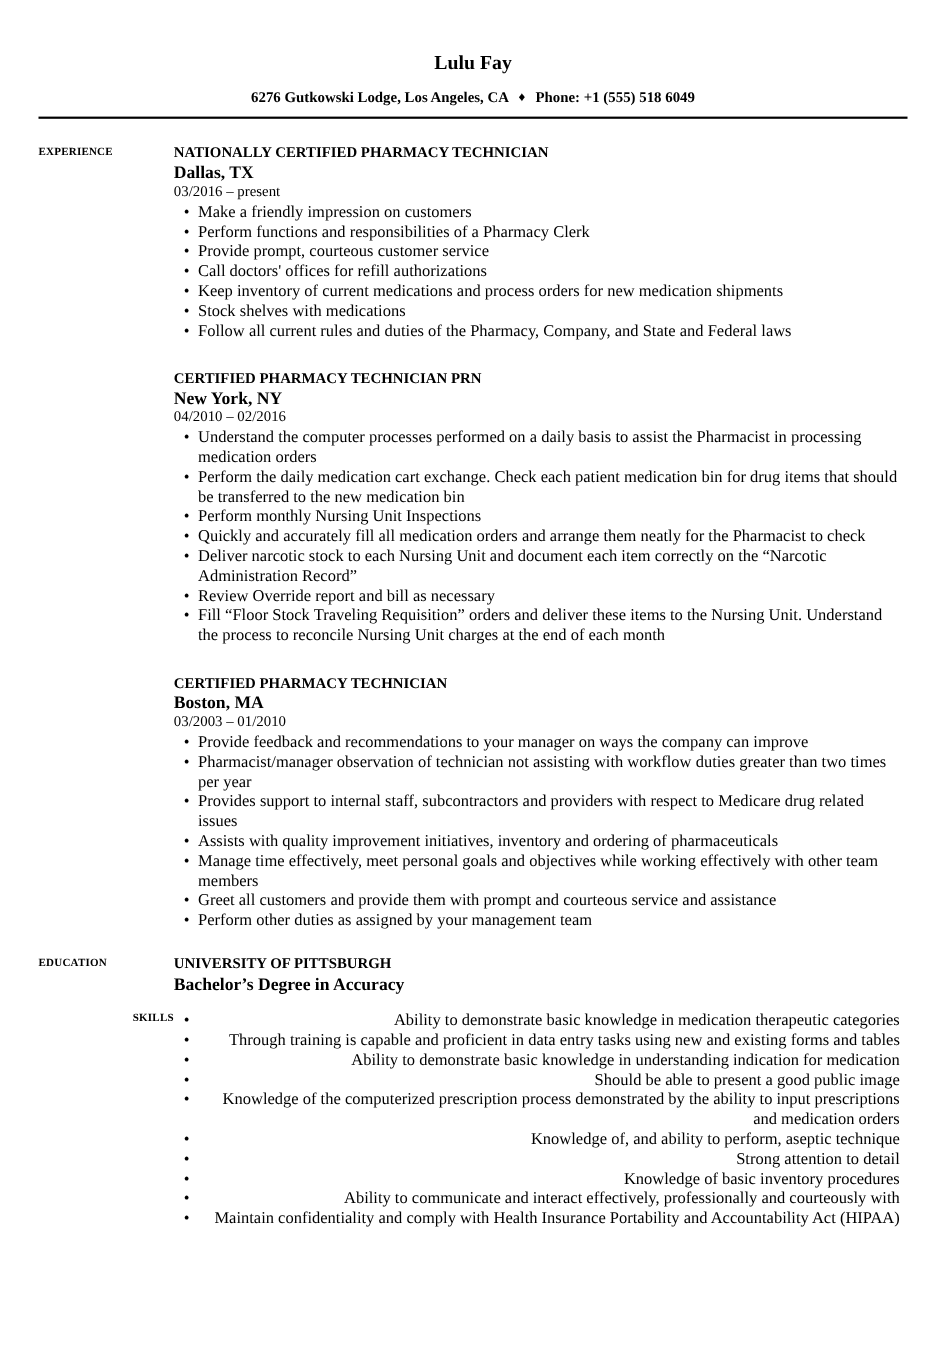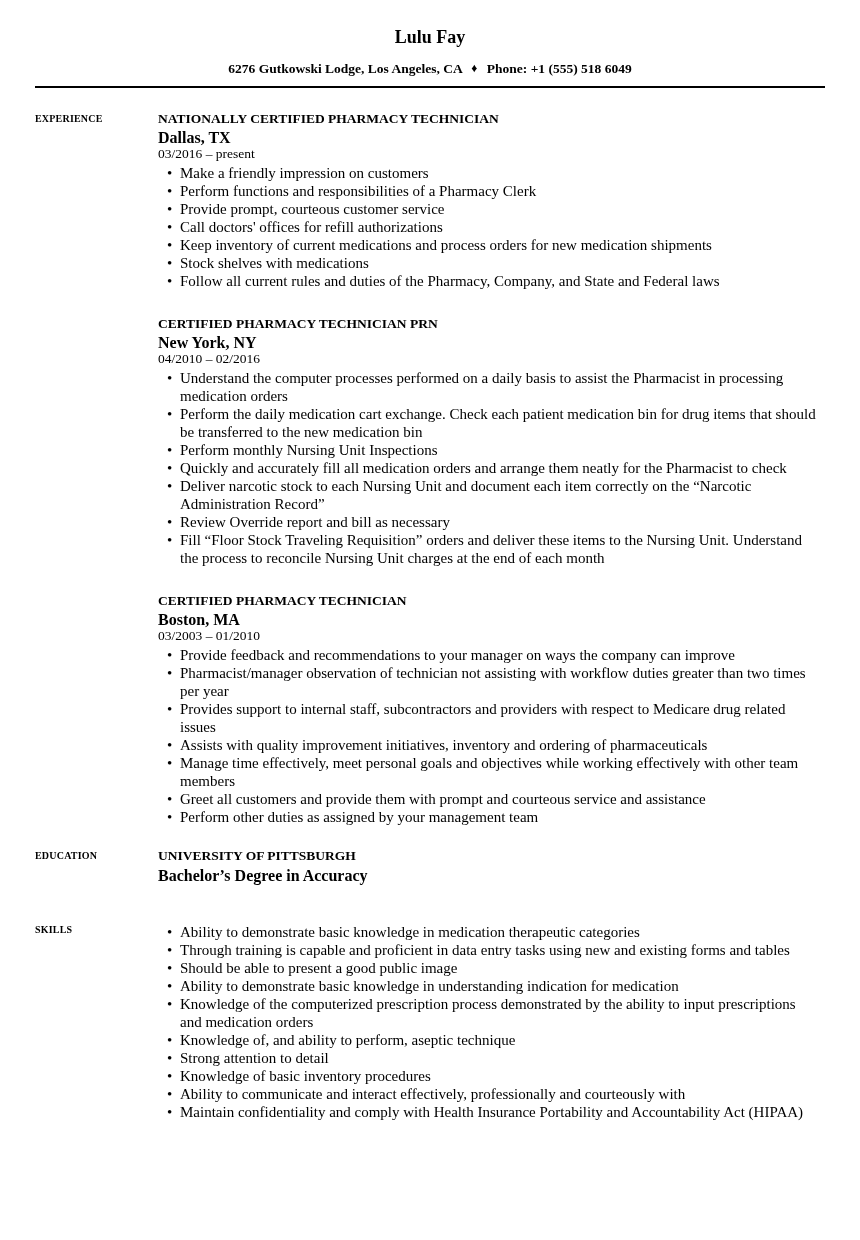--- a/index.html
+++ b/index.html
@@ -17,20 +17,21 @@
   .page {
     padding: 26px 35px 0 35px;
     box-sizing: border-box;
   }
   
   .header { text-align: center; }
   .header-name {
     font-size: 18px;
     font-weight: bold;
     line-height: 22px;
+    margin-top: 20px;
   }
   .header-contact {
     margin-top: 12px;
     font-size: 13.5px;
     font-weight: bold;
     line-height: 17px;
   }
   .header-contact .sep {
     display: inline-block;
     margin: 0 6px;
@@ -50,21 +51,21 @@
     align-items: start;
   }
   .section-label {
     font-size: 10px;
     font-weight: bold;
     line-height: 18px;
     letter-spacing: 0.2px;
   }
   .section-body { max-width: 660px; }
   .section-education { margin-top: 21px; }
-  .section-skills { margin-top: 36px; }
+  .section-skills { margin-top: 12px; text-align: right; }
   
   .job { margin-bottom: 25px; }
   .job:last-child { margin-bottom: 0; }
   .job-title {
     font-size: 13.5px;
     font-weight: bold;
     line-height: 18px;
   }
   .job-location {
     font-size: 16px;
@@ -182,22 +183,22 @@
         <div class="edu-degree">Bachelor’s Degree in Accuracy</div>
       </div>
     </div>
 
     <div class="section section-skills">
       <div class="section-label">SKILLS</div>
       <div class="section-body">
         <ul class="bullets">
           <li>Ability to demonstrate basic knowledge in medication therapeutic categories</li>
           <li>Through training is capable and proficient in data entry tasks using new and existing forms and tables</li>
+          <li>Ability to demonstrate basic knowledge in understanding indication for medication</li>
           <li>Should be able to present a good public image</li>
-          <li>Ability to demonstrate basic knowledge in understanding indication for medication</li>
           <li>Knowledge of the computerized prescription process demonstrated by the ability to input prescriptions and medication orders</li>
           <li>Knowledge of, and ability to perform, aseptic technique</li>
           <li>Strong attention to detail</li>
           <li>Knowledge of basic inventory procedures</li>
           <li>Ability to communicate and interact effectively, professionally and courteously with</li>
           <li>Maintain confidentiality and comply with Health Insurance Portability and Accountability Act (HIPAA)</li>
         </ul>
       </div>
     </div>
 

